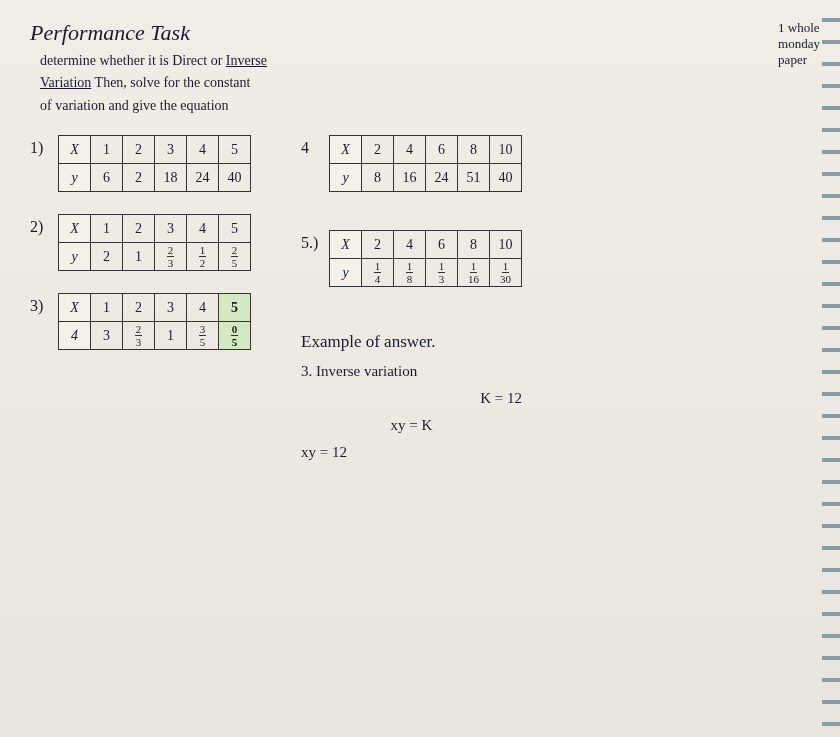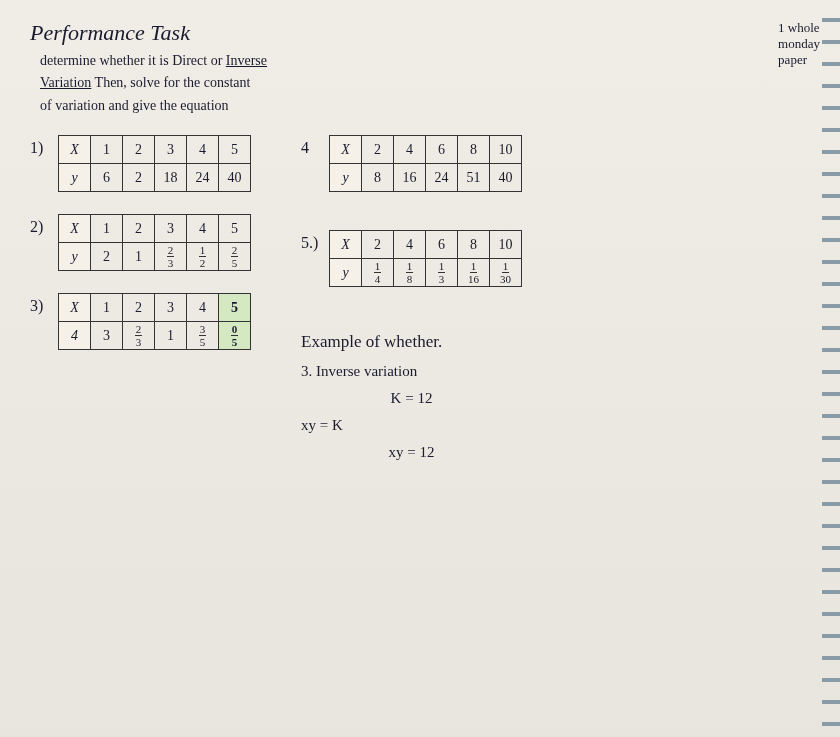--- a/index.html
+++ b/index.html
@@ -329,25 +329,25 @@
             <td><span class="frac handwritten">
                     <span class="num">1</span>
                     <span class="den">30</span>
                   </span></td>
           </tr>
         </tbody>
           </table>
       </div>
 
       <div class="handwritten example-section" style="position: relative; right: auto; top: auto; margin-top: 20px;">
-        <div class="example-title">Example of whether.</div>
+        <div class="example-title">Example of answer.</div>
         <div>3. Inverse variation</div>
-        <div style="text-align: center;">K = 12</div>
-        <div style="">xy = K</div>
-        <div style="text-align: center;">xy = 12</div>
+        <div style="text-align: right;">K = 12</div>
+        <div style="text-align: center;">xy = K</div>
+        <div style="">xy = 12</div>
       </div>
 
     </div>
 
   </div>
 
   <div class="spiral"></div>
 
 </div>
 

